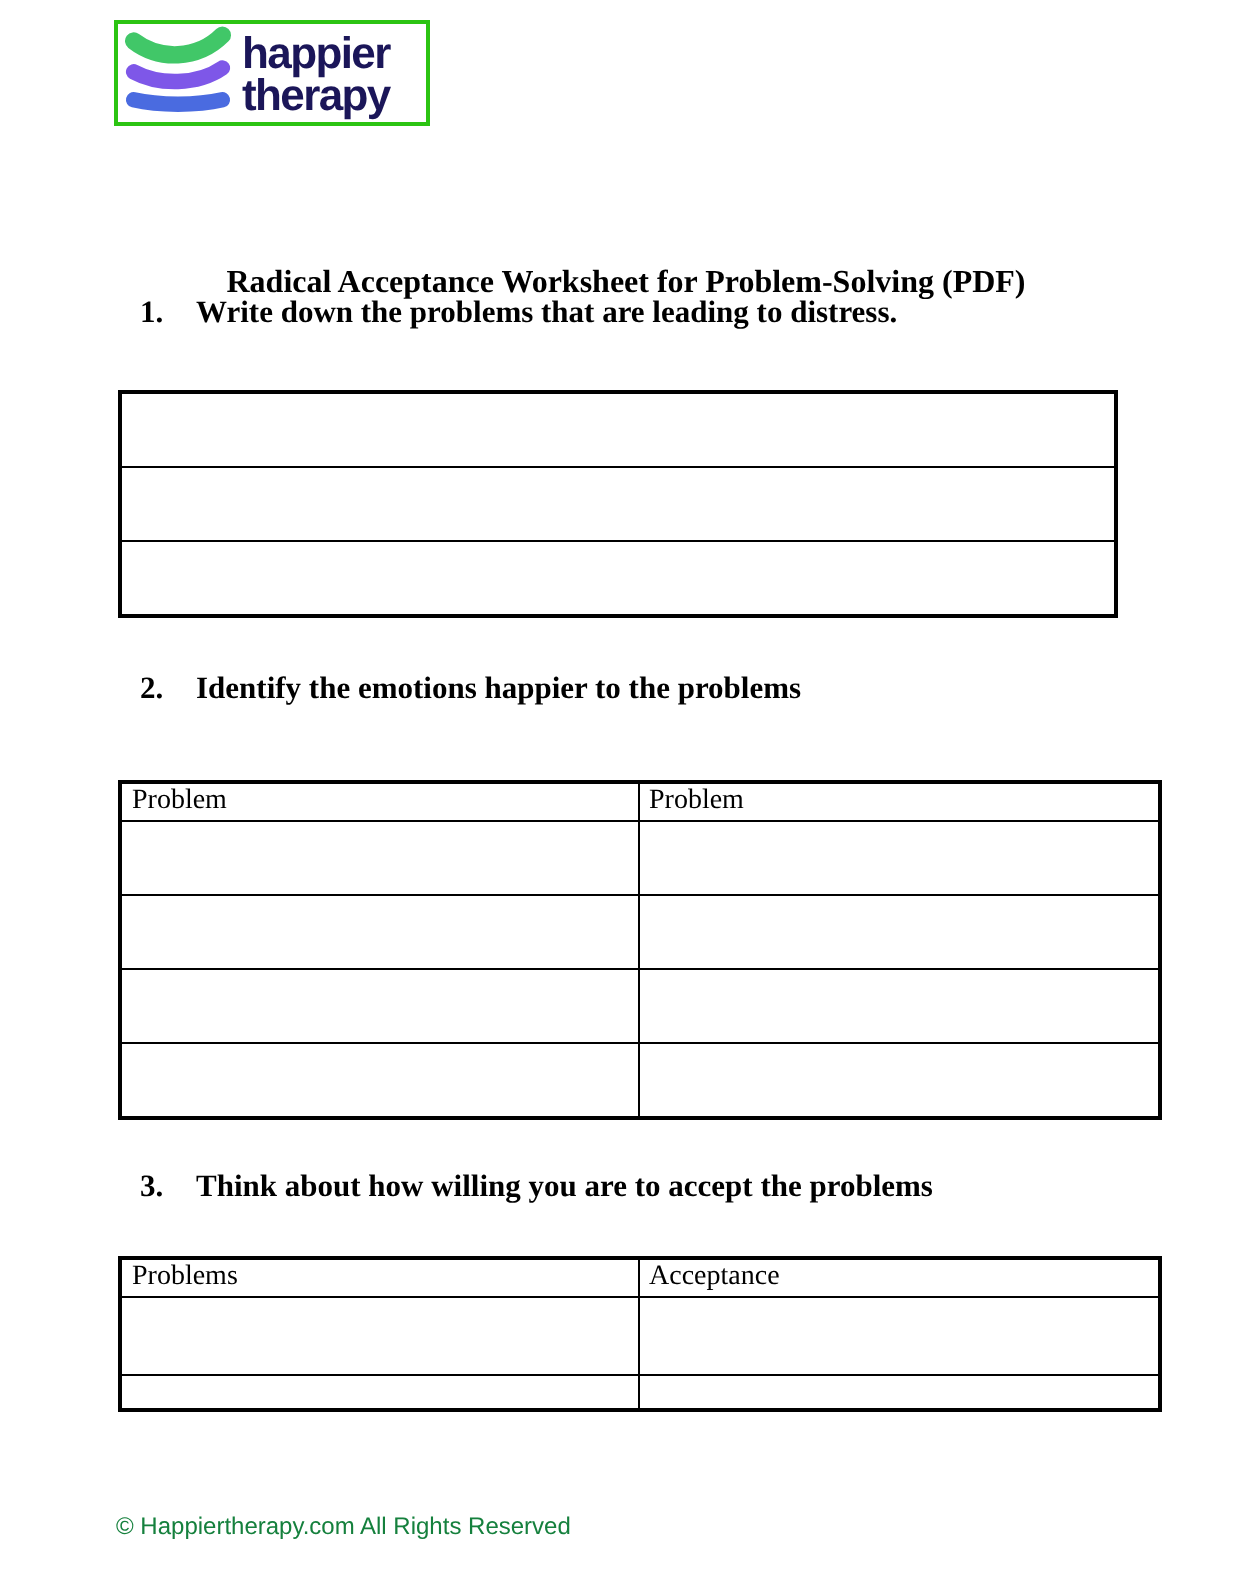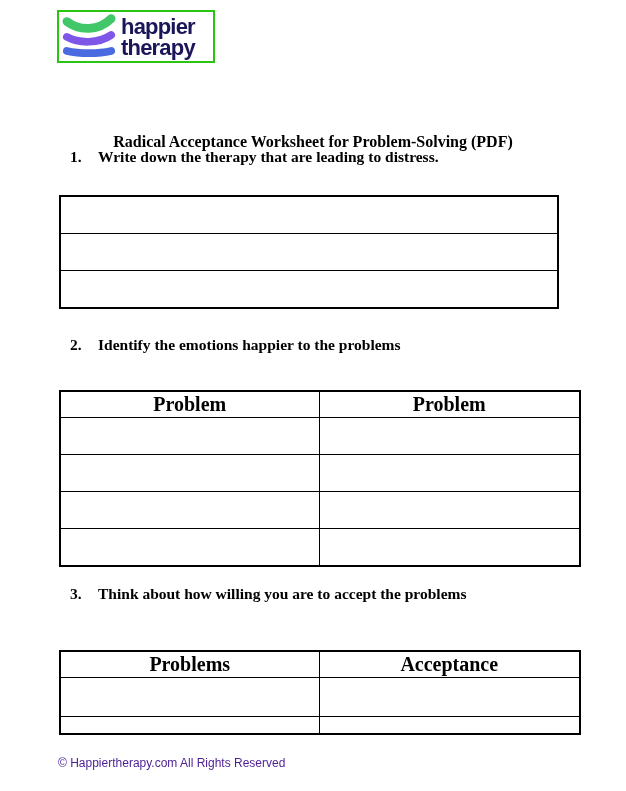--- a/index.html
+++ b/index.html
@@ -63,44 +63,44 @@
     position: absolute;
     border-collapse: collapse;
     table-layout: fixed;
     background: #ffffff;
     border: 2px solid #000000;
   }
   table.ws td, table.ws th {
     border: 1px solid #000000;
     padding: 1px 5px;
     vertical-align: top;
-    text-align: center;
-    font-weight: bold;
-    font-size: 20px;
+    text-align: left;
+    font-weight: normal;
+    font-size: 14px;
     font-family: "Liberation Serif", serif;
   }
   .table-problems   { left: 59px; top: 195px; width: 500px; }
   .table-problems td { height: 34px; }
   .table-emotions   { left: 59px; top: 390px; width: 520px; }
   .table-emotions th { height: 16px; }
   .table-emotions td { height: 34px; }
-  .table-willing    { left: 59px; top: 650px; width: 520px; }
+  .table-willing    { left: 59px; top: 628px; width: 520px; }
   .table-willing th { height: 16px; }
   .table-willing td.row-tall  { height: 36px; }
   .table-willing td.row-short { height: 14px; }
   col.half-left  { width: 259px; }
   col.half-right { width: 261px; }
 
   
   .footer-copyright {
     position: absolute;
     left: 58px; top: 756px;
     font-family: "Liberation Sans", sans-serif;
     font-size: 12px;
-    color: #4c1d95;
+    color: #15803d;
   }
 </style>
 </head>
 <body>
 
 <div class="page">
 
   <div class="logo-box">
     <span class="logo-mark">
       <svg width="54" height="46" viewBox="0 0 56 46" fill="none" xmlns="http://www.w3.org/2000/svg">
@@ -112,21 +112,21 @@
     <span class="logo-text">
       <span>happier</span><br>
       <span>therapy</span>
     </span>
   </div>
 
   <div class="doc-title">Radical Acceptance Worksheet for Problem-Solving (PDF)</div>
 
   <div class="section-heading heading-1">
     <span class="num">1.</span>
-    <span>Write down the therapy that are leading to distress.</span>
+    <span>Write down the problems that are leading to distress.</span>
   </div>
 
   <table class="ws table-problems">
     <tbody>
       <tr>
           <td></td>
         </tr>
       <tr>
           <td></td>
         </tr>

